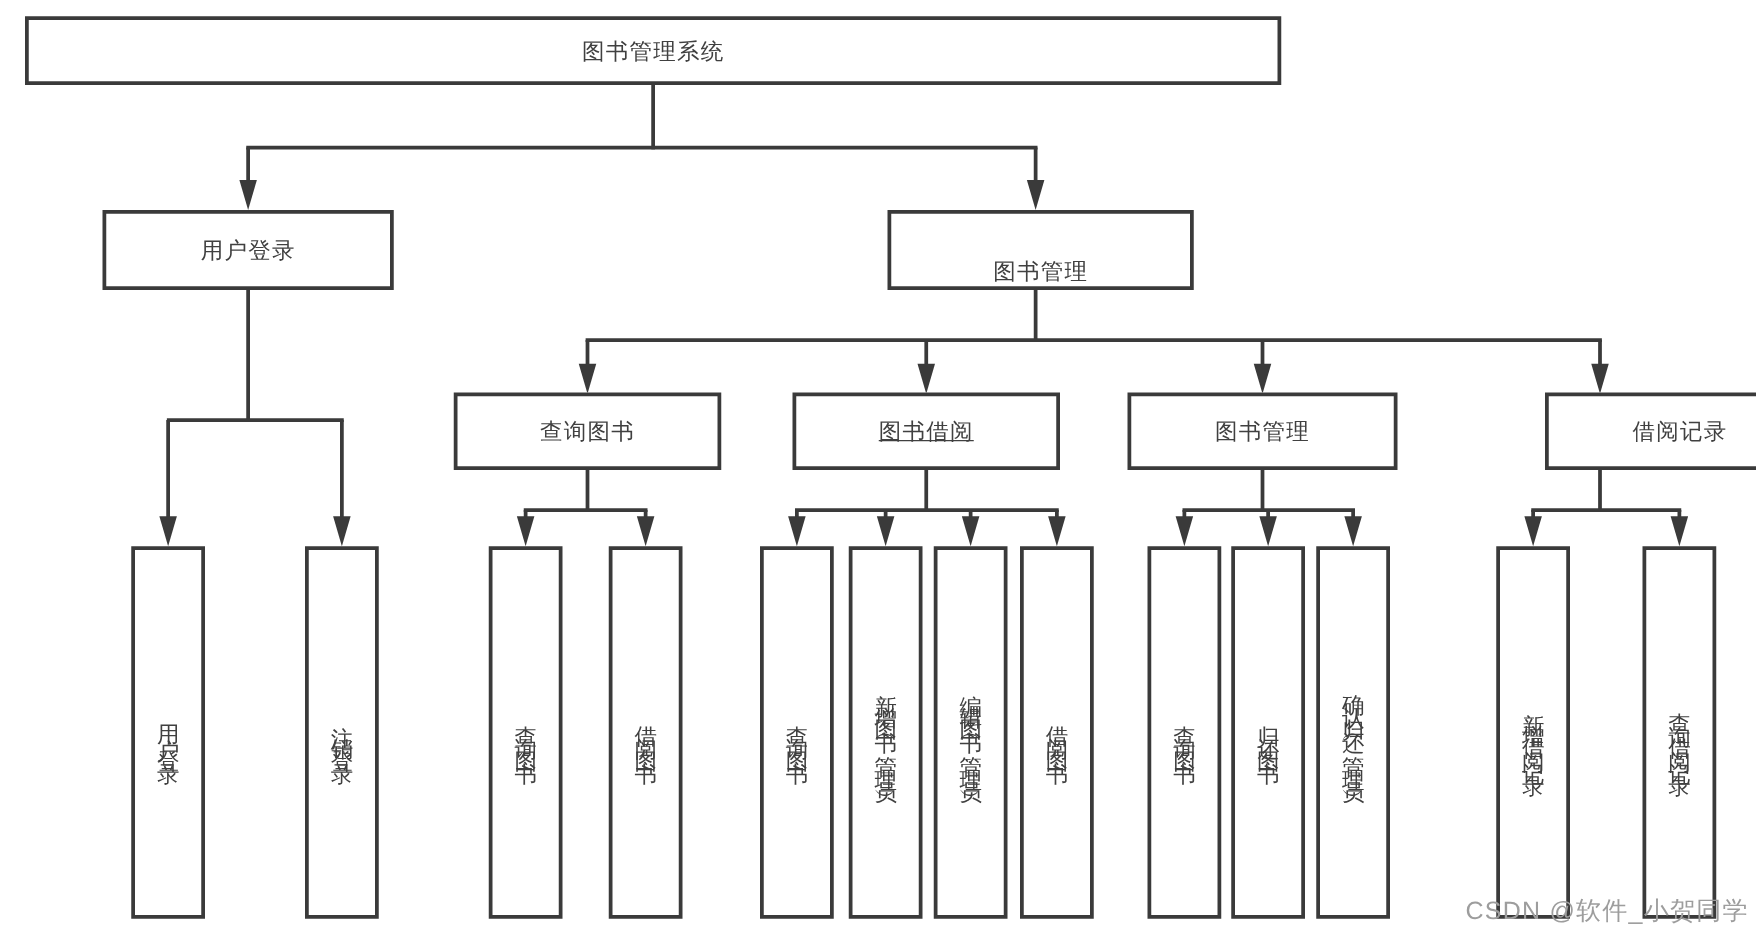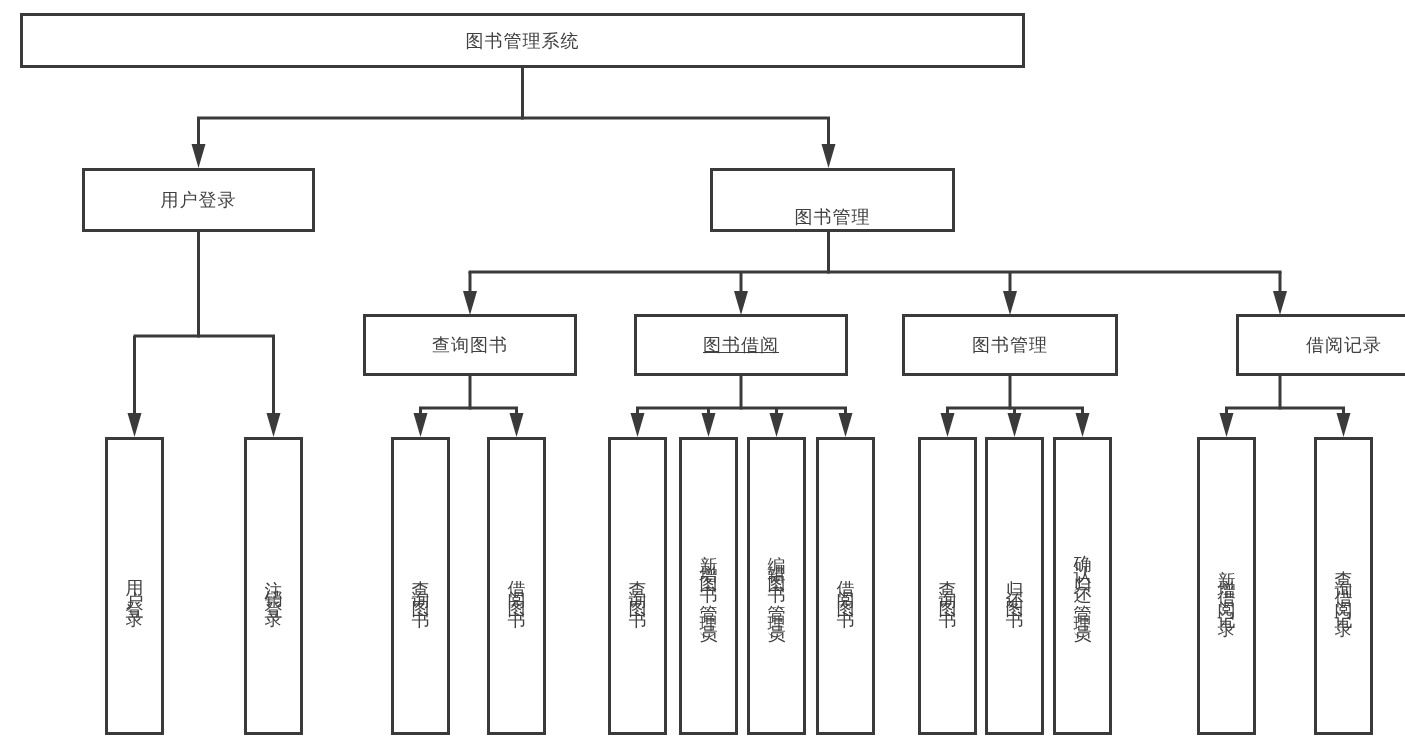--- a/index.html
+++ b/index.html
@@ -188,14 +188,15 @@
     <span class="v-label">确认归还（管理员）</span>
   </div>
 
   <div class="box" style="left:1197px; top:437px; width:59px; height:298px;">
     <span class="v-label">新增借阅记录</span>
   </div>
   <div class="box" style="left:1314px; top:437px; width:59px; height:298px;">
     <span class="v-label">查询借阅记录</span>
   </div>
 
+  <div class="watermark">CSDN @软件_小贺同学</div>
 
 </div>
 
 </body></html>

